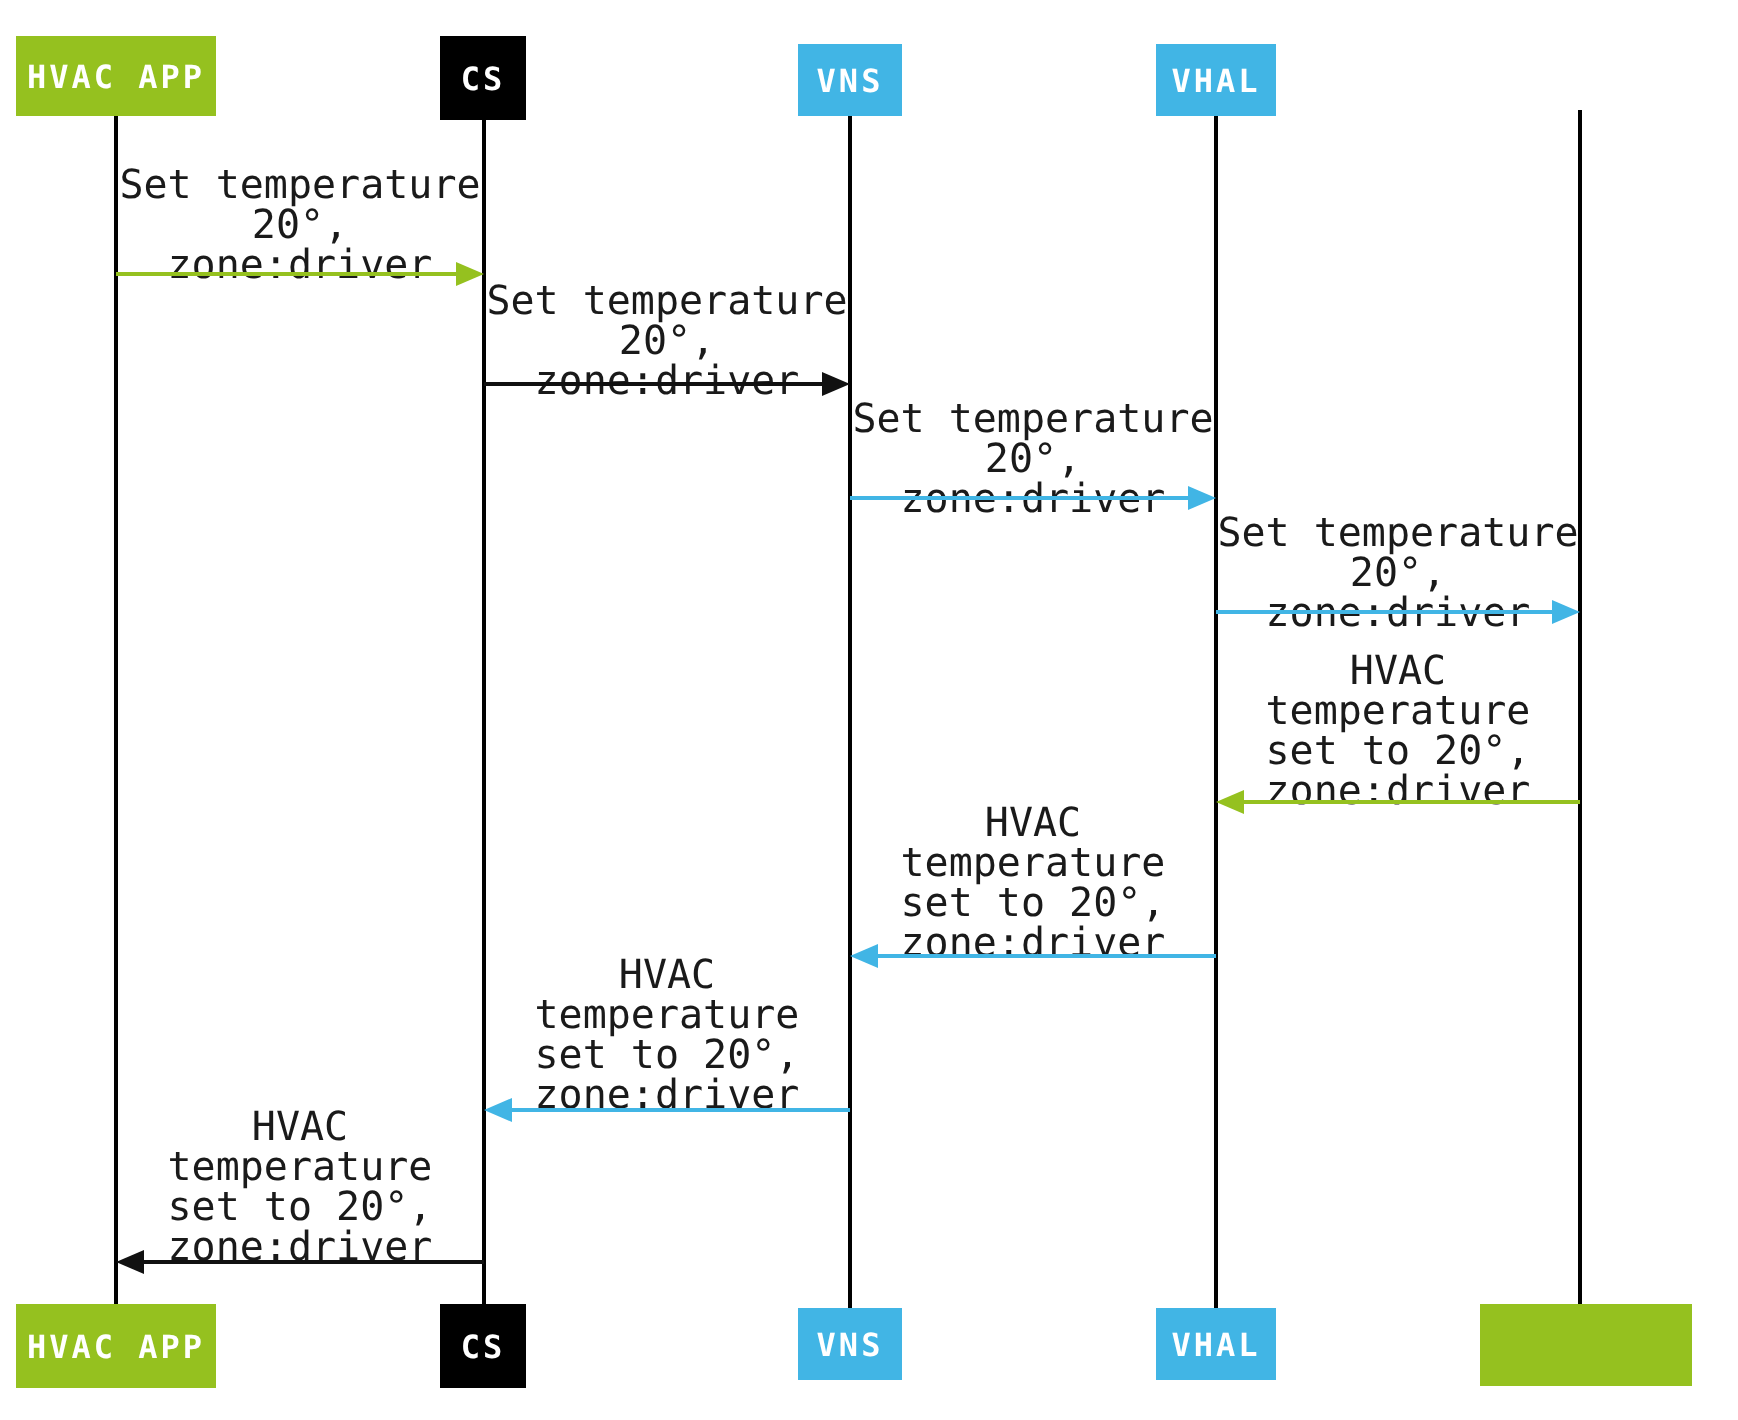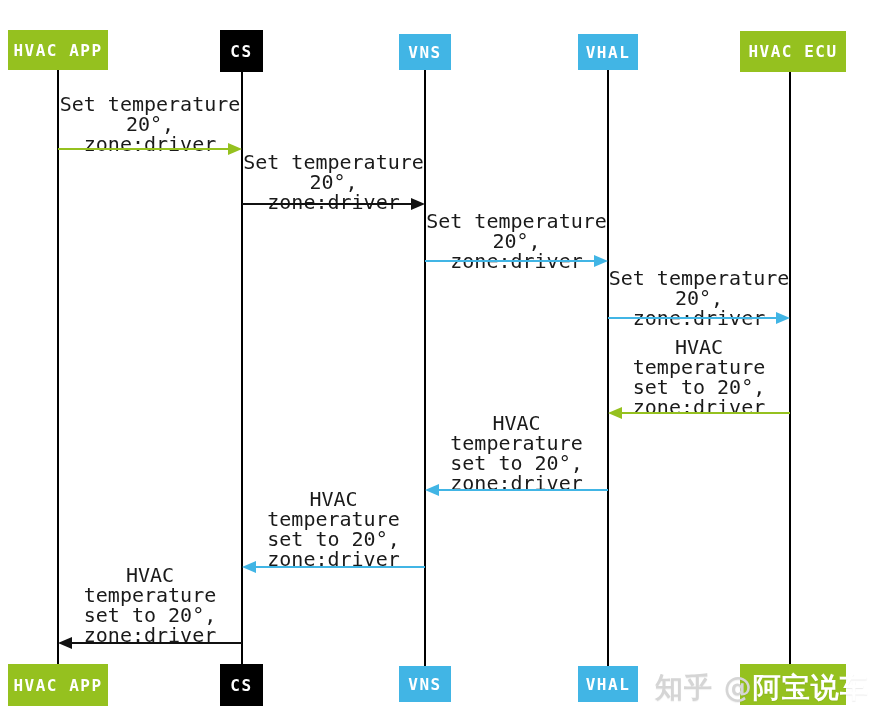--- a/index.html
+++ b/index.html
@@ -1,20 +1,20 @@
 <!DOCTYPE html>
 <html><head>
 <meta charset="utf-8">
 <style>
   html,body{margin:0;padding:0;}
   body{
     width:869px;height:710px;background:#ffffff;position:relative;overflow:hidden;
     font-family:"DejaVu Sans Mono","Liberation Mono",monospace;
   }
-  .stage{position:absolute;left:0;top:12px;width:869px;height:524px;}
+  .stage{position:absolute;left:0;top:0;width:869px;height:524px;}
   .lifeline{position:absolute;width:2px;background:#000;top:55px;height:601px;z-index:1;}
   .actor{
     position:absolute;z-index:2;display:flex;align-items:center;justify-content:center;
     color:#fff;font-weight:bold;font-size:16px;letter-spacing:1.5px;
     font-family:"DejaVu Sans Mono","Liberation Mono",monospace;
   }
   .bg-green{background:#95C11F;}
   .bg-blue{background:#41B5E5;}
   .bg-black{background:#000000;}
   .msg-label{
@@ -54,23 +54,20 @@
       <span>HVAC APP</span>
     </div>
   <div class="actor bg-black" style="left:220px;top:18px;width:43px;height:42px;">
       <span>CS</span>
     </div>
   <div class="actor bg-blue" style="left:399px;top:22px;width:52px;height:36px;">
       <span>VNS</span>
     </div>
   <div class="actor bg-blue" style="left:578px;top:22px;width:60px;height:36px;">
       <span>VHAL</span>
-    </div>
-  <div class="actor bg-green" style="left:740px;top:19px;width:106px;height:41px;">
-      <span>HVAC ECU</span>
     </div>
 
   <div class="actor bg-green" style="left:8px;top:652px;width:100px;height:42px;">
       <span>HVAC APP</span>
     </div>
   <div class="actor bg-black" style="left:220px;top:652px;width:43px;height:42px;">
       <span>CS</span>
     </div>
   <div class="actor bg-blue" style="left:399px;top:654px;width:52px;height:36px;">
       <span>VNS</span>
@@ -134,17 +131,14 @@
     </div>
 
   <div class="msg-label" style="left:58px;top:553px;width:184px;">HVAC temperature
 set to 20°,
 zone:driver</div>
   <div class="arrow left c-black" style="left:58px;top:625px;width:184px;">
       <i class="shaft"></i>
       <i class="head"></i>
     </div>
 
-  <div class="watermark">
-    <span class="wm-prefix">知乎 @</span><span class="wm-name">阿宝说车</span>
-  </div>
 
 </div>
 
 </body></html>

